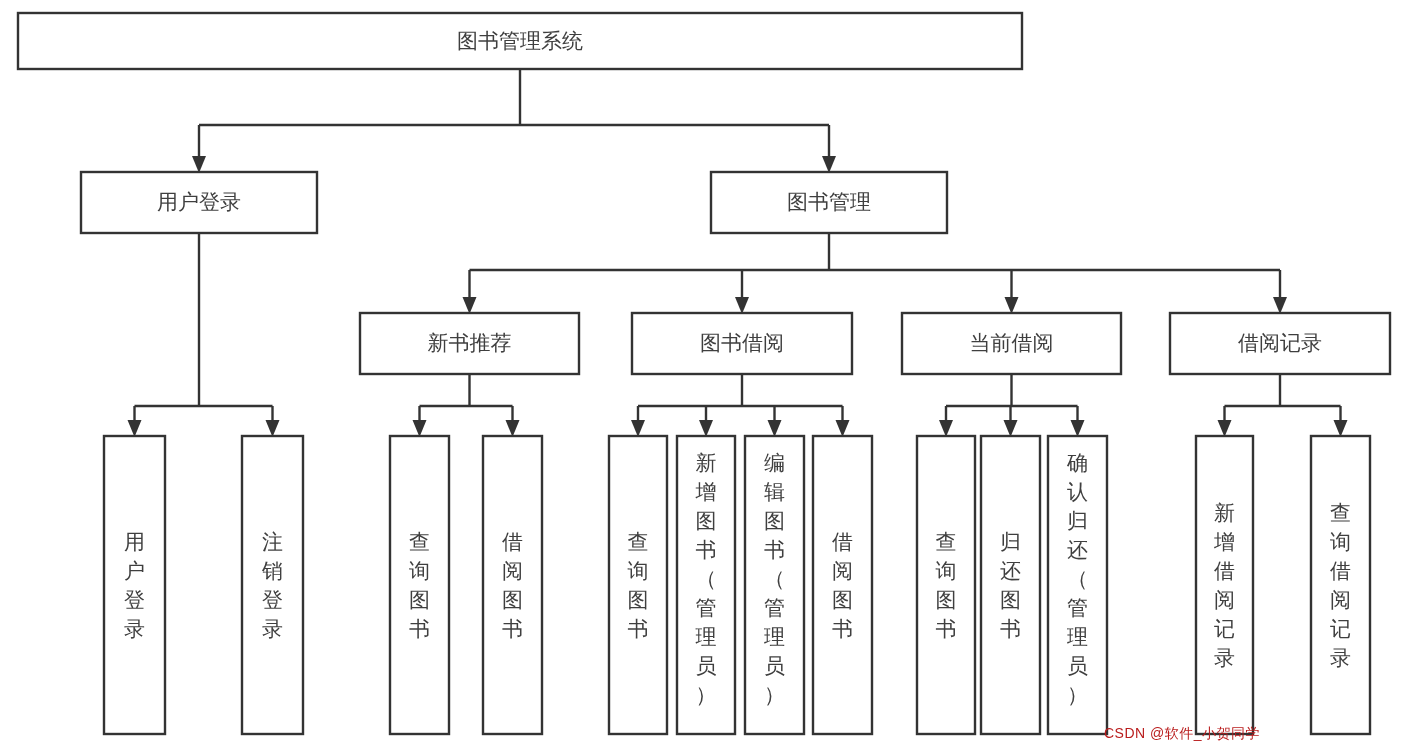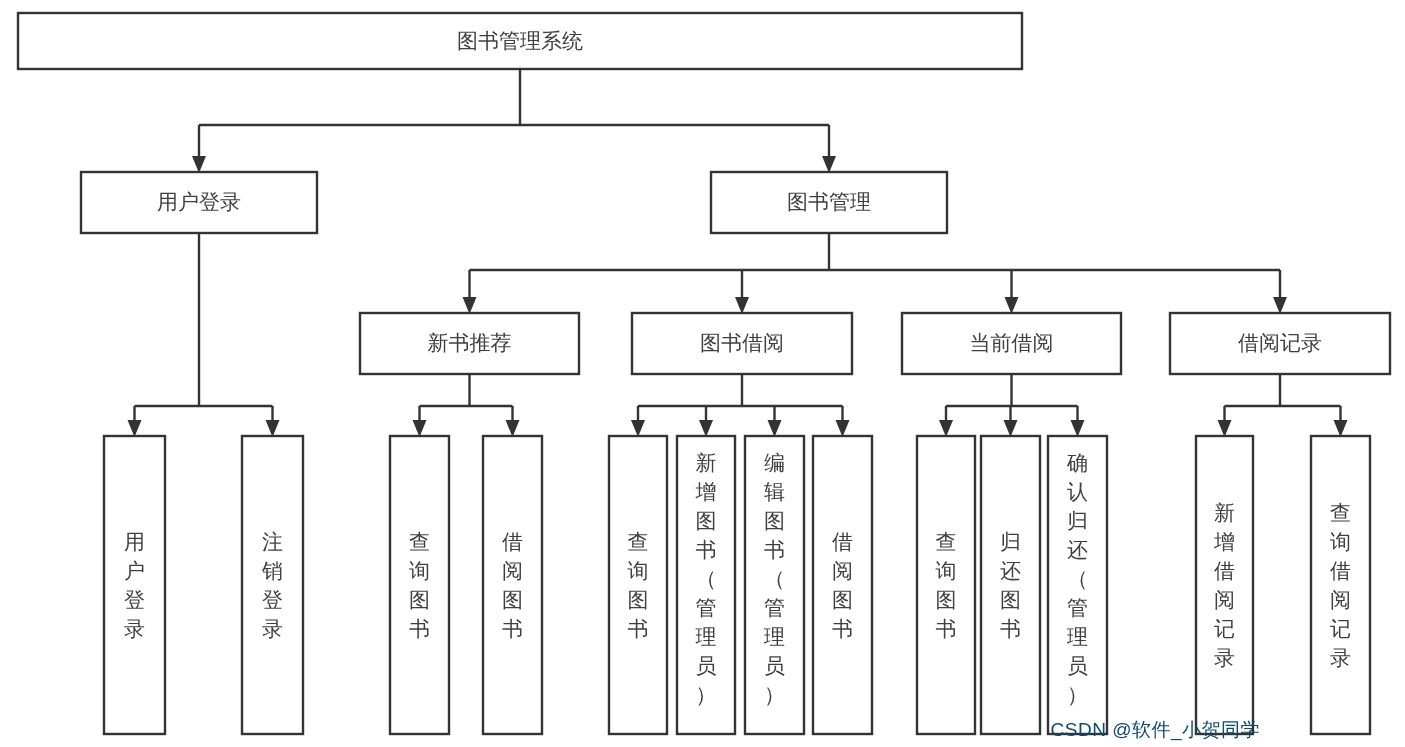--- a/index.html
+++ b/index.html
@@ -53,22 +53,22 @@
     fill: #3f3f3f;
     font-family: "Liberation Sans", "DejaVu Sans", sans-serif;
     font-size: 21px;
     text-anchor: middle;
   }
   .watermark {
     position: absolute;
     right: 8px;
     bottom: 4px;
     font-family: "Liberation Sans", "DejaVu Sans", sans-serif;
-    font-size: 19px;
-    color: #0c4a6e;
+    font-size: 14px;
+    color: #b91c1c;
     white-space: nowrap;
     letter-spacing: 0.5px;
     user-select: none;
     text-align: center;
   }
 </style>
 </head>
 <body>
 
 <div id="diagram-root">

